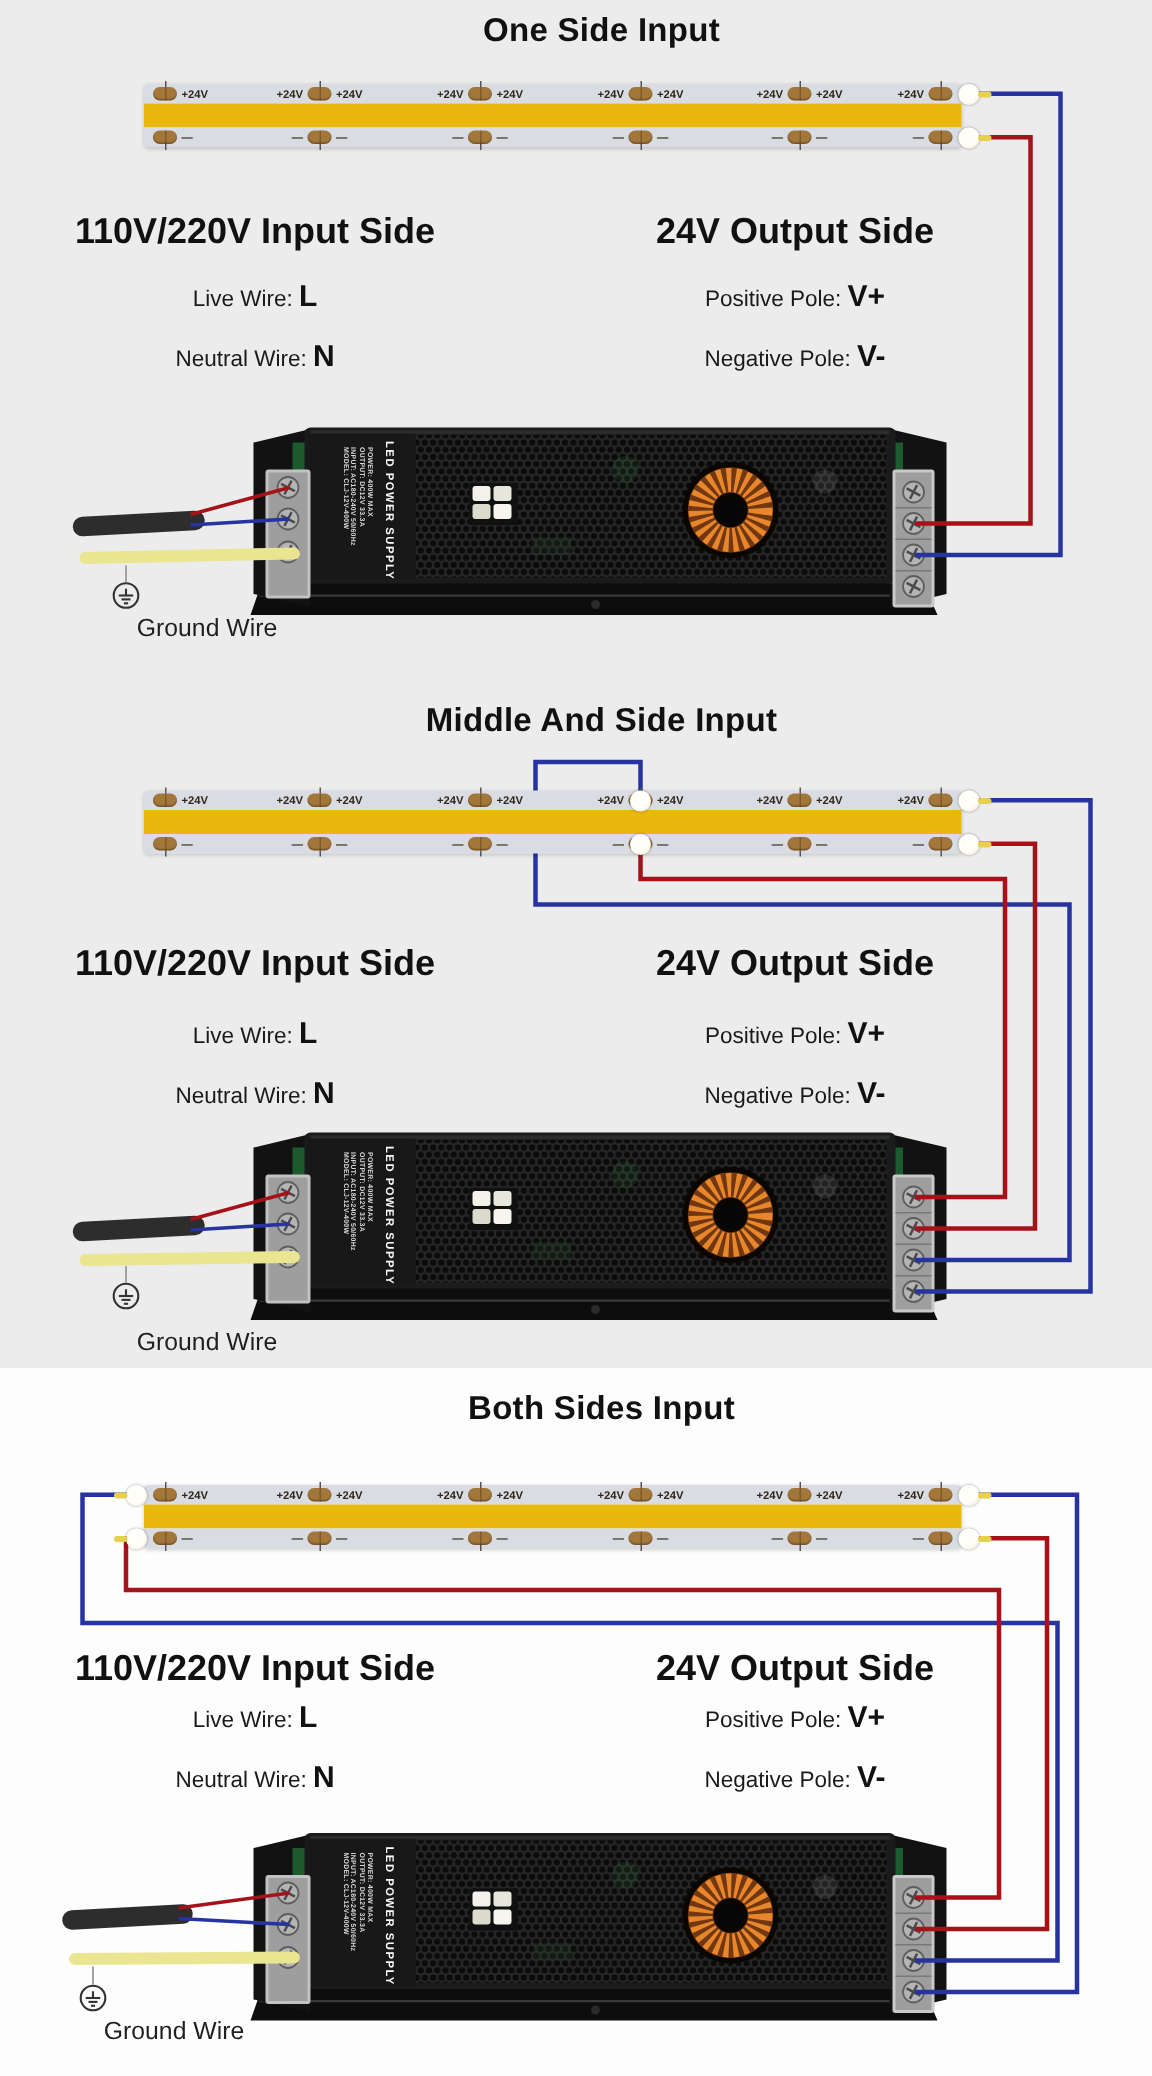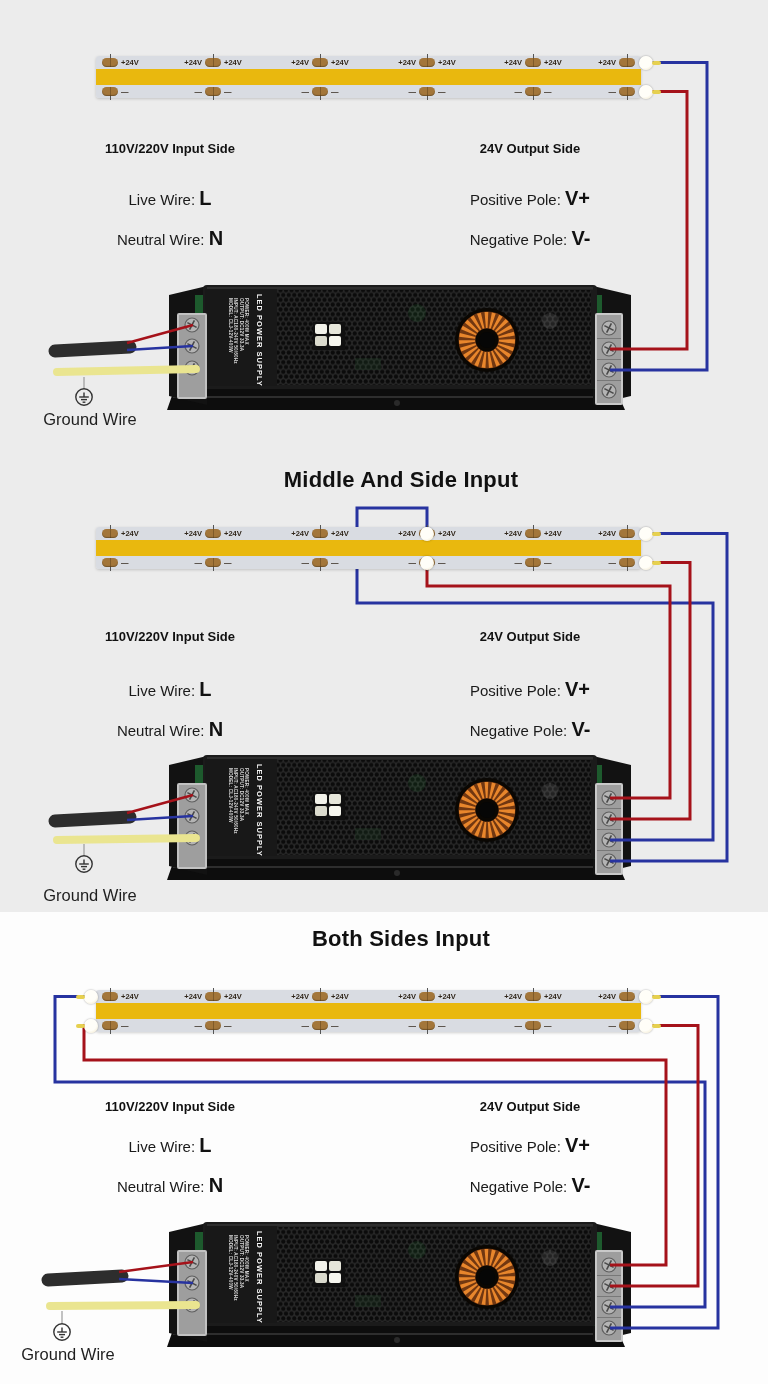--- a/index.html
+++ b/index.html
@@ -69,27 +69,27 @@
   .win-red{stroke:var(--wire_red,#a5121a);stroke-width:2.4px;}
   .win-blue{stroke:var(--wire_blue,#2733a0);stroke-width:2.4px;}
   .ywire{stroke:var(--ground_yellow,#eae590);stroke-width:8px;stroke-linecap:round;}
   .gline{stroke:#9b9b9b;stroke-width:1.2px;}
   .gsym{stroke:#333;stroke-width:1.4px;fill:none;}
 
   
   .col-row{position:absolute;text-align:center;z-index:10;font-size:15px;color:#1a1a1a;}
   .in-col{left:20px;width:300px;}
   .out-col{left:380px;width:300px;}
-  .col-title{font-size:13px;font-weight:bold;color:#111;}
+  .col-title{font-size:24px;font-weight:bold;color:#111;}
   .col-row b{font-size:20px;font-weight:bold;color:#111;}
   .sec-1 .r1{top:141px;}  .sec-1 .r2{top:187px;}  .sec-1 .r3{top:227px;}
   .sec-2 .r1{top:189px;}  .sec-2 .r2{top:238px;}  .sec-2 .r3{top:278px;}
   .sec-3 .r1{top:187px;}  .sec-3 .r2{top:222px;}  .sec-3 .r3{top:262px;}
 
-  .gnd-label{position:absolute;z-index:10;font-size:16.5px;color:#1f1f1f;text-align:center;width:130px;}
+  .gnd-label{position:absolute;z-index:10;font-size:16.5px;color:#1f1f1f;text-align:center;width:130px;margin-left:48px;}
   .sec-1 .gnd-label{left:25px;top:410px;}
   .sec-2 .gnd-label{left:25px;top:446px;}
   .sec-3 .gnd-label{left:3px;top:433px;}
 
   
   .psu-text{position:absolute;width:470px;height:135px;z-index:6;pointer-events:none;}
   .sec-1 .psu-text{left:165px;top:283px;}
   .sec-2 .psu-text{left:165px;top:313px;}
   .sec-3 .psu-text{left:165px;top:308px;}
   .psu-name{
@@ -172,20 +172,21 @@
       <line x1="432" y1="97.5" x2="456" y2="97.5" stroke="#787878" stroke-width="1"></line>
       <use href="#screw" x="444" y="45"></use>
       <use href="#screw" x="444" y="66"></use>
       <use href="#screw" x="444" y="87"></use>
       <use href="#screw" x="444" y="108"></use>
     </g>
   </defs>
 </svg>
 
 <div class="sec sec-1">
+  <div class="sec-title">One Side Input</div>
 
   <svg class="fig" width="768" height="440">
     <use href="#psu-unit" x="165" y="283"></use>
 
     <path class="wire wire-blue" d="M646,62.5 H707 V370 H610"></path>
     <path class="wire wire-red" d="M646,91.5 H687 V349 H610"></path>
 
     <line class="cable" x1="55" y1="351" x2="130" y2="347"></line>
     <line class="win-red" x1="127" y1="343" x2="193" y2="325"></line>
     <line class="win-blue" x1="127" y1="350" x2="193" y2="346"></line>

